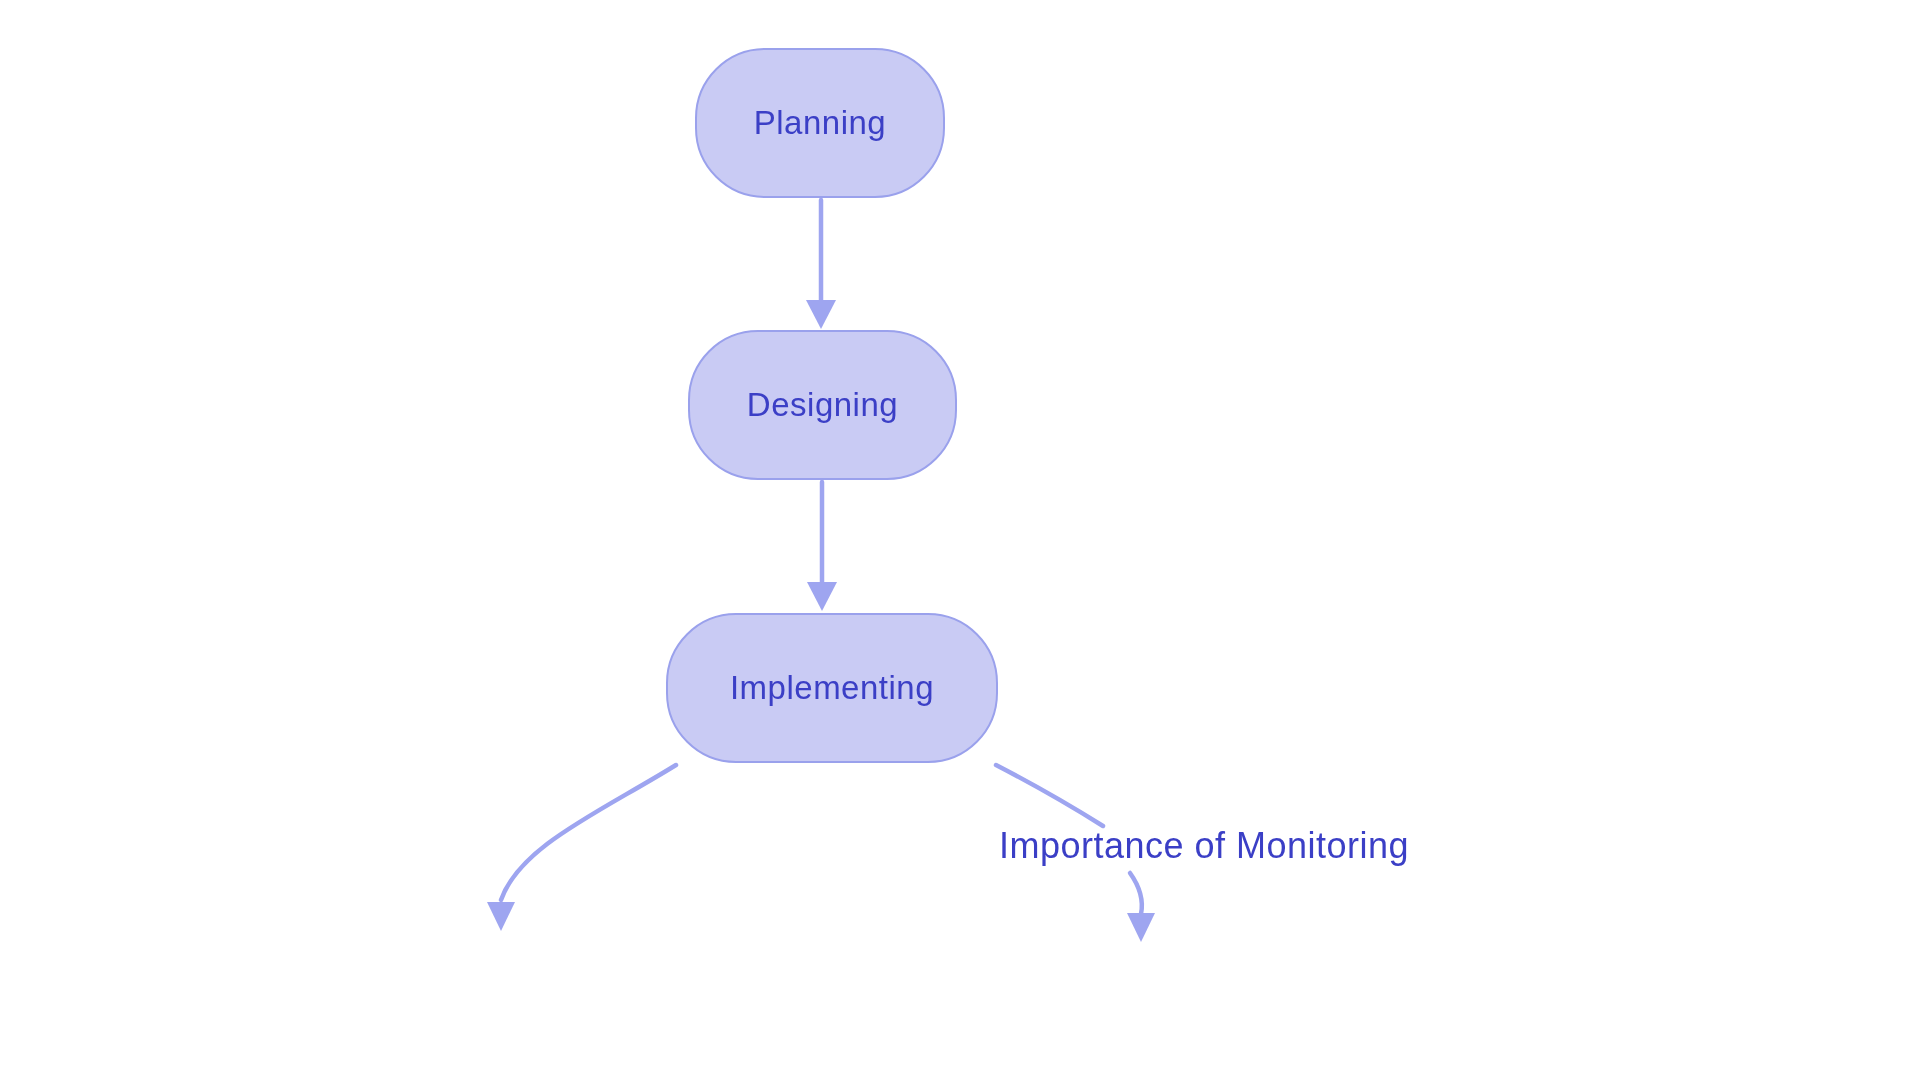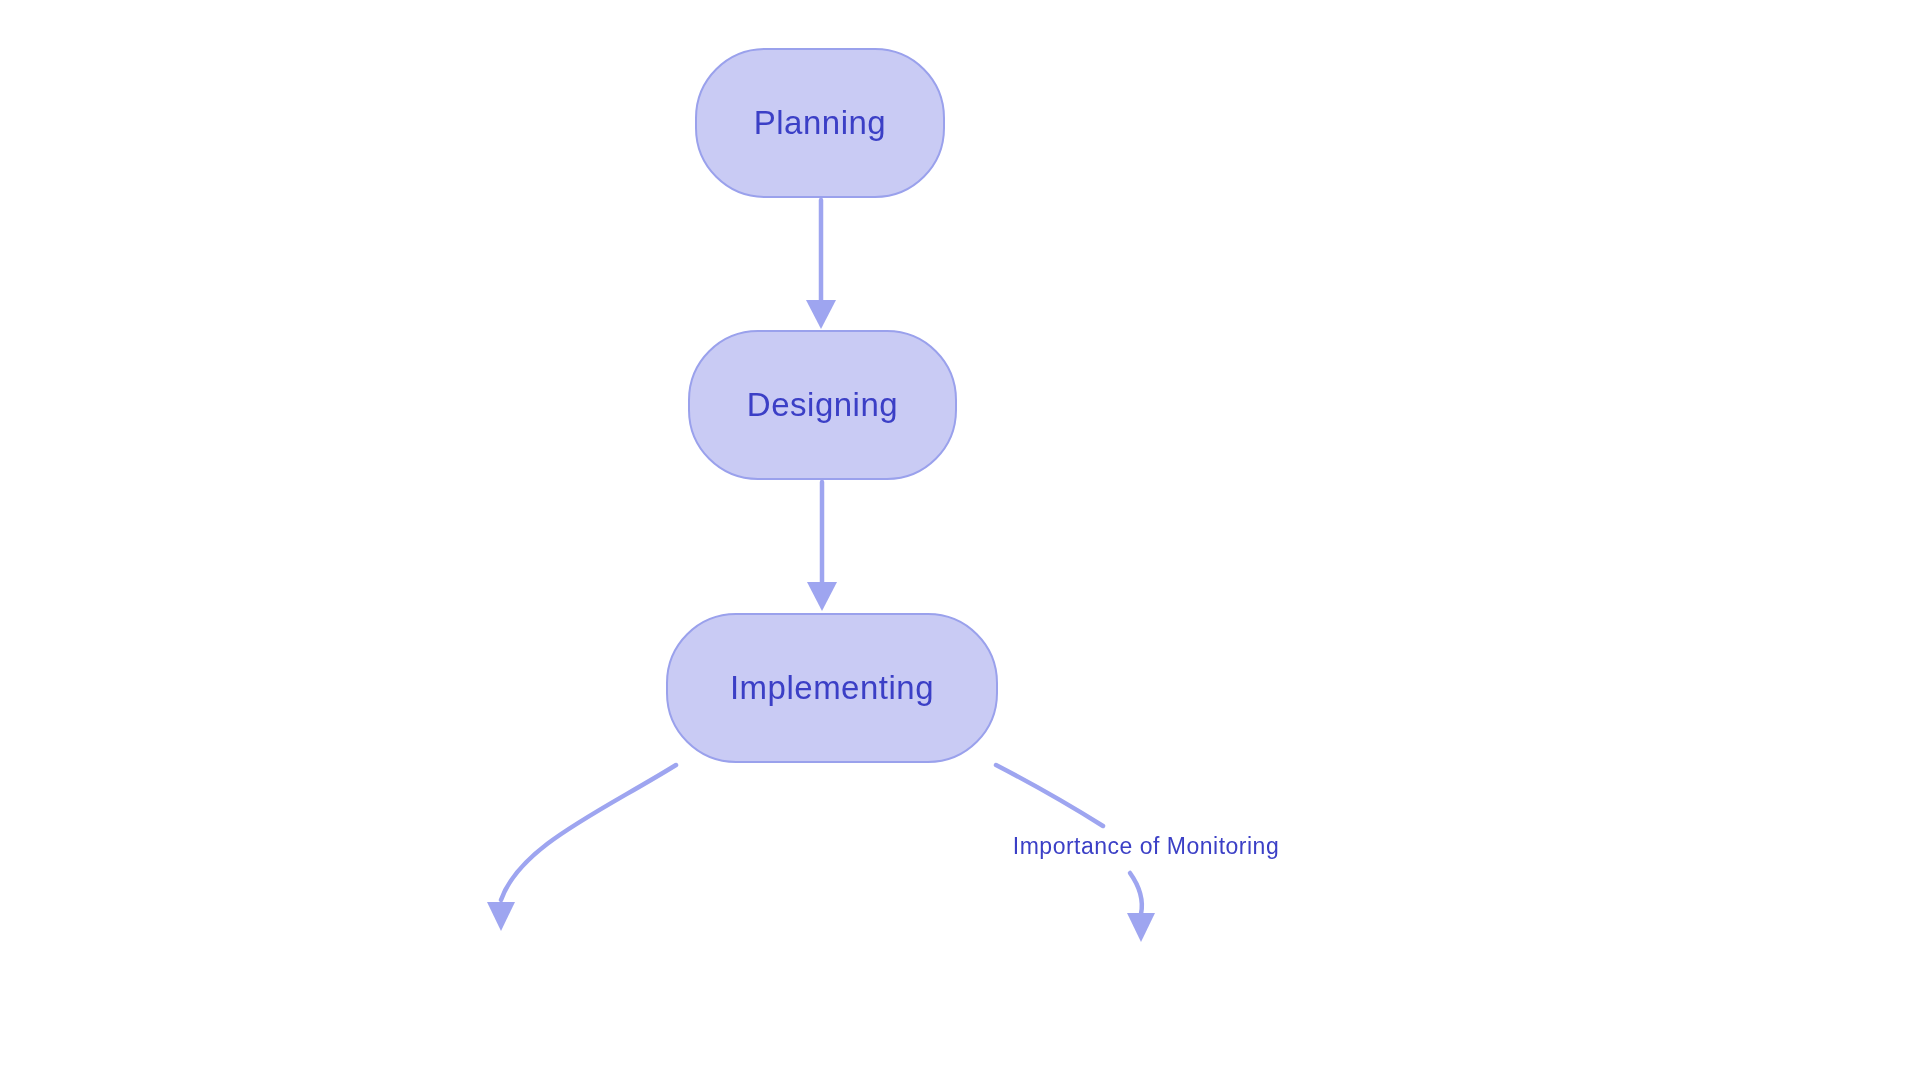--- a/index.html
+++ b/index.html
@@ -34,24 +34,24 @@
   }
   .node-small{border-radius:70px;}
   .node-wide{border-radius:60px;}
   #node-planning    {left:695px;top:20px; width:250px;height:150px;}
   #node-designing   {left:688px;top:302px;width:269px;height:150px;}
   #node-implementing{left:666px;top:585px;width:332px;height:150px;}
   #node-retiring    {left:378px;top:909px;width:239px;height:148px;}
   #node-continuous  {left:755px;top:922px;width:790px;height:145px;}
   .edge-label{
     position:absolute;
-    left:1146px;top:818px;
+    left:1204px;top:818px;
     transform:translate(-50%,-50%);
     color:var(--text);
-    font-size:23px;
+    font-size:36px;
     letter-spacing:0.5px;
     white-space:nowrap;
   }
 </style>
 </head>
 <body>
 
 <div class="canvas">
 
   <svg class="edges" viewBox="0 0 1920 1083" xmlns="http://www.w3.org/2000/svg">

